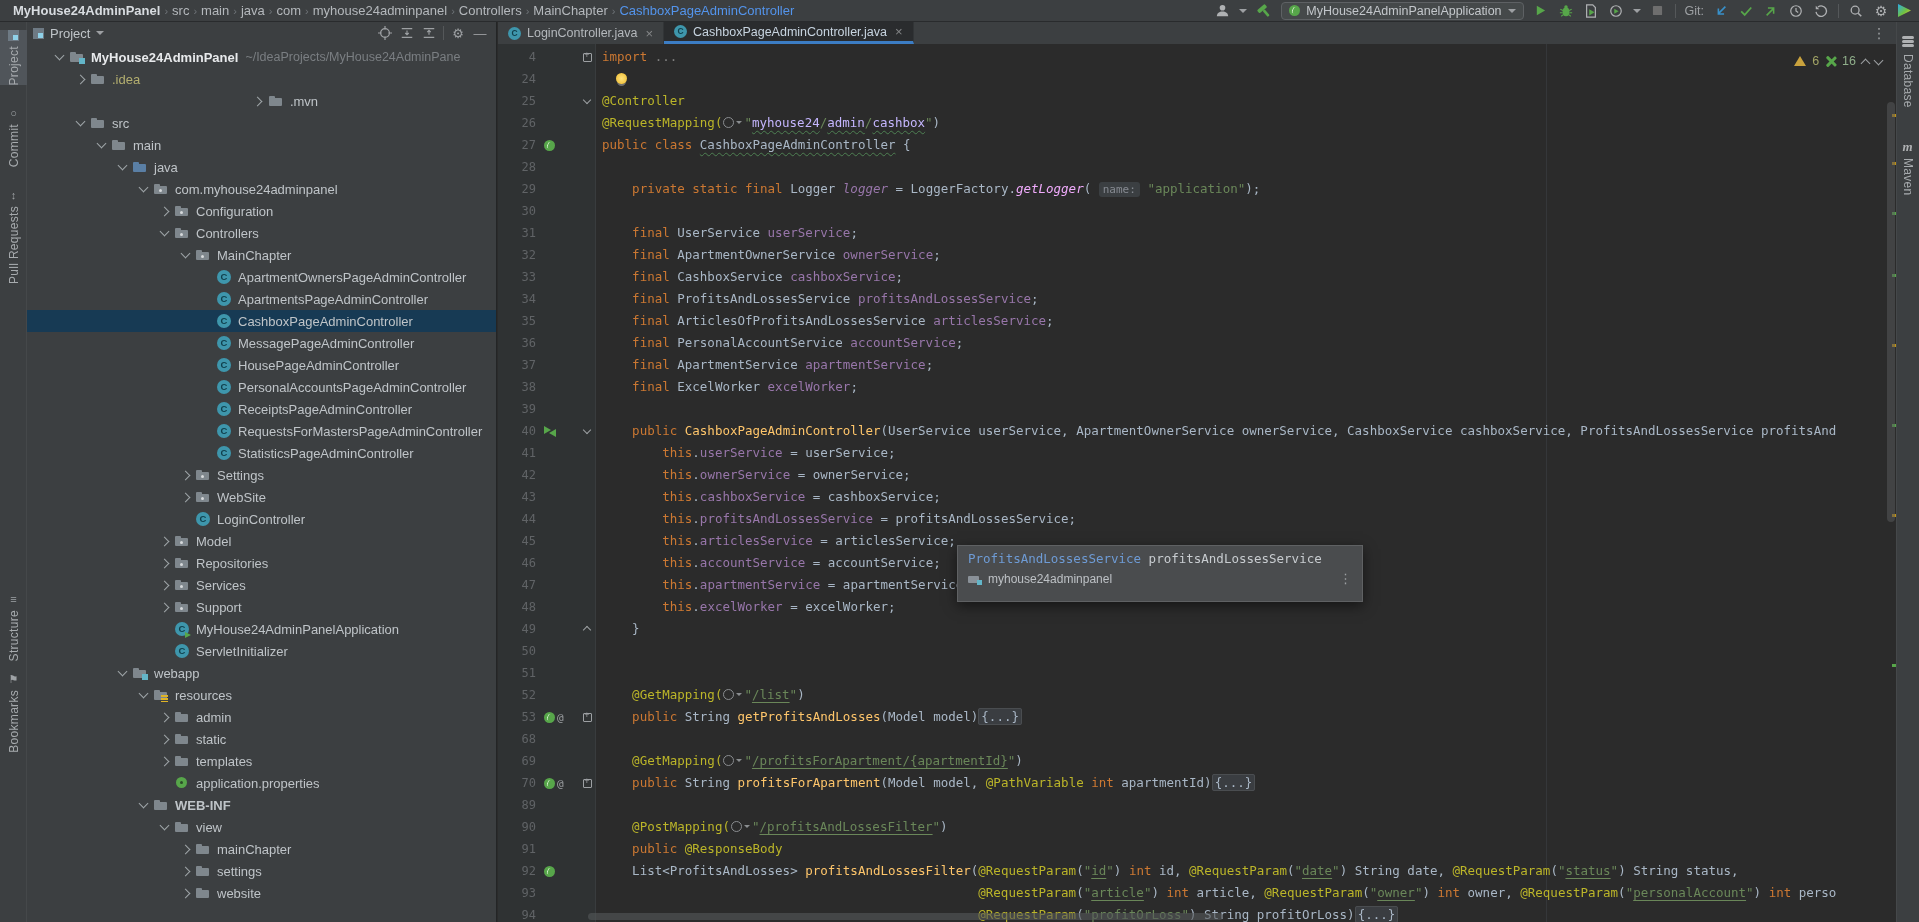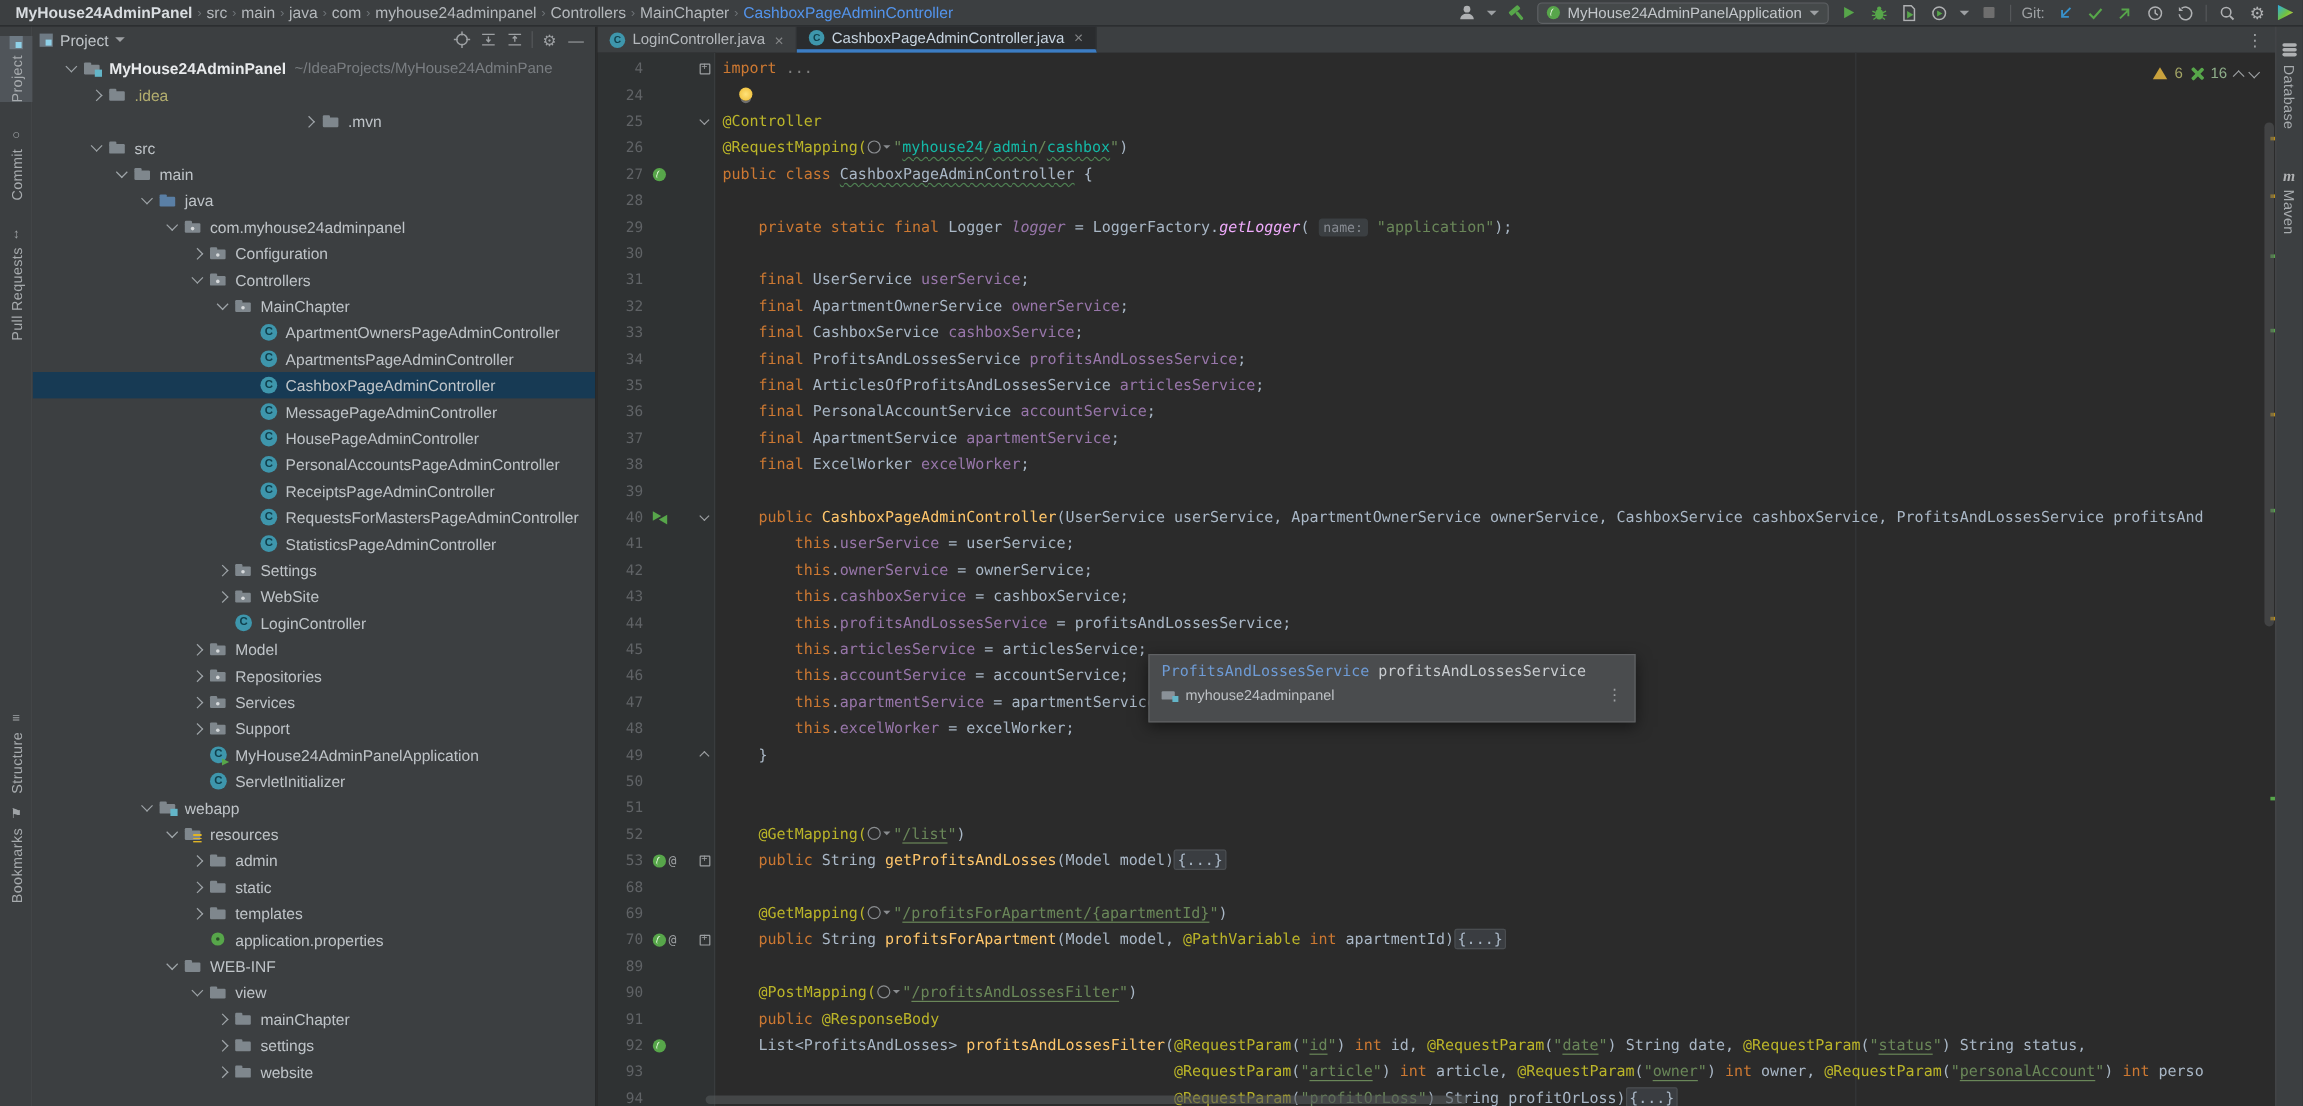--- a/index.html
+++ b/index.html
@@ -102,21 +102,21 @@
     border-bottom:4px solid transparent;border-left:7px solid #57A64A}
   .gi.inject::after{content:"";position:absolute;right:0;bottom:0px;border-top:4px solid transparent;
     border-bottom:4px solid transparent;border-right:7px solid #57A64A}
   .gi.at{color:#9da0a3;font:11px "DejaVu Sans Mono",monospace}
   .fm-plus{width:9px;height:9px;border:1px solid #9da0a3;border-radius:1px;position:relative}
   .fm-plus::before{content:"+";position:absolute;left:0;top:-3px;width:7px;text-align:center;font:9px/9px "Liberation Sans";color:#9da0a3}
   .fm-open{width:6px;height:6px;border-right:1.5px solid #9da0a3;border-bottom:1.5px solid #9da0a3;transform:rotate(45deg);margin-top:-2px}
   .fm-close{width:6px;height:6px;border-right:1.5px solid #9da0a3;border-bottom:1.5px solid #9da0a3;transform:rotate(-135deg);margin-top:2px}
   
   .tk-k{color:#CC7832}.tk-t{color:#A9B7C6}.tk-a{color:#BBB529}.tk-s{color:#6A8759}
-  .tk-su{color:#14b8a6;text-decoration:underline wavy #4E8052 1px;text-underline-offset:3px}
+  .tk-su{color:#c4b5fd;text-decoration:underline wavy #4E8052 1px;text-underline-offset:3px}
   .tk-sl{color:#6A8759;text-decoration:underline solid #6A8759 1px;text-underline-offset:3px}
   .tk-f{color:#9876AA}.tk-fi{color:#9876AA;font-style:italic}.tk-it{font-style:italic;color:#f0abfc}
   .tk-m{color:#FFC66B}.tk-dim{color:#808080}
   .tk-w{color:#A9B7C6;text-decoration:underline wavy #4E8052 1px;text-underline-offset:3px}
   .tk-inlay{background:#3b3f42;color:#868a91;border-radius:3px;padding:1px 4px;font-size:11px}
   .tk-fold{background:#3A3D41;color:#A9B7C6;border:1px solid #4a4d50;border-radius:2px;padding:0 2px}
   .urlchip{display:inline-block;width:22px;position:relative;height:14px;vertical-align:-2px}
   .urlchip::before{content:"";position:absolute;left:1px;top:2px;width:9px;height:9px;border:1.2px solid #8a8d90;border-radius:50%}
   .urlchip::after{content:"";position:absolute;left:14px;top:6px;border-left:3.5px solid transparent;
     border-right:3.5px solid transparent;border-top:3.5px solid #8a8d90}
@@ -566,21 +566,21 @@
           <span class="chev r"></span>
         </span>
         <span class="ico folder"></span>
         <span class="lbl">templates</span>
       </div>
       <div class="trow" style="padding-left: 129px;">
         <span class="chevbox"></span>
         <span class="ico props"></span>
         <span class="lbl">application.properties</span>
       </div>
-      <div class="trow" style="padding-left: 108px;">
+      <div class="trow" style="padding-left: 108px; font-weight: bold;">
         <span class="chevbox">
           <span class="chev v"></span>
         </span>
         <span class="ico folder"></span>
         <span class="lbl">WEB-INF</span>
       </div>
       <div class="trow" style="padding-left: 129px;">
         <span class="chevbox">
           <span class="chev v"></span>
         </span>

